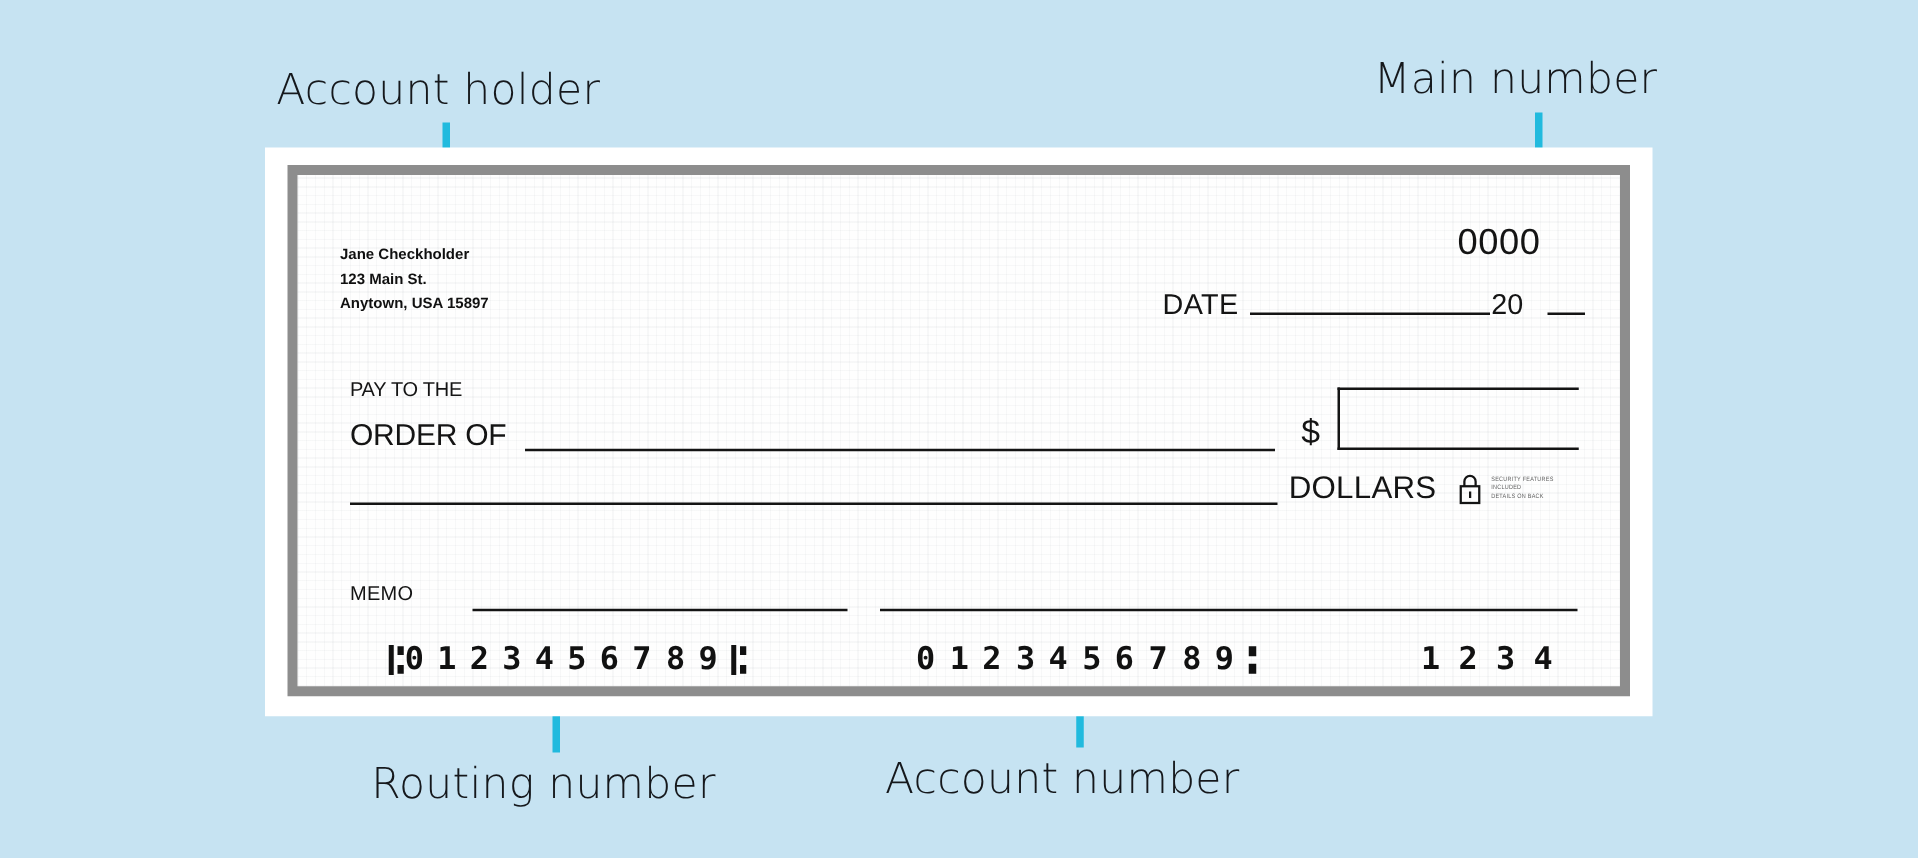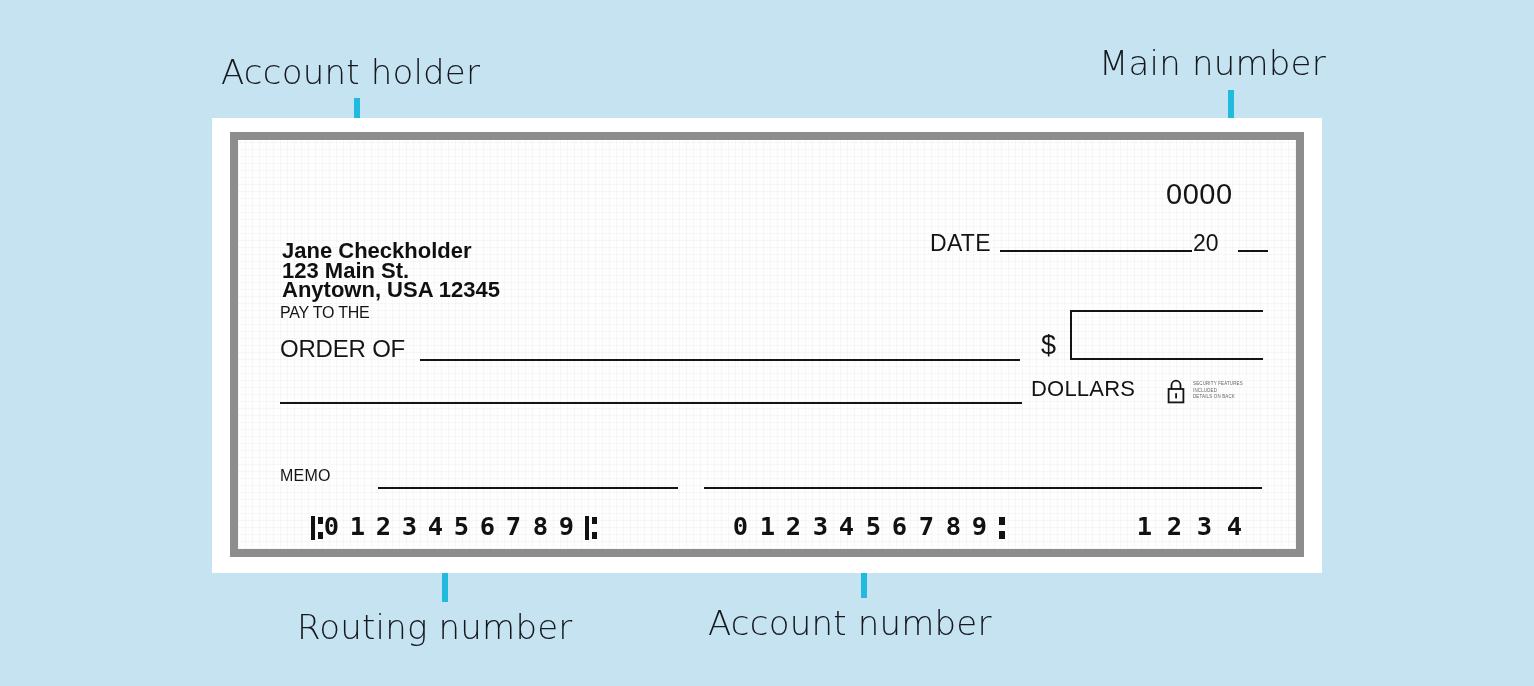--- a/index.html
+++ b/index.html
@@ -81,28 +81,27 @@
     color: #141414;
     white-space: nowrap;
   }
   .chk-line {
     position: absolute;
     background: #141414;
     height: 2px;
   }
 
   #payer-block {
-    left: 44px;
+    left: 34px;
     top: 54px;
     font-family: "Liberation Sans", sans-serif;
-    font-size: 22px;
+    font-size: 12px;
     font-weight: bold;
     line-height: 19.5px;
     color: #101010;
-    margin-top: 47px;
   }
 
   #date-label {
     left: 692px;
     top: 90px;
     font-family: "Liberation Sans", sans-serif;
     font-size: 23px;
     letter-spacing: .3px;
   }
   #date-rule   { left: 762px; top: 110px; width: 192px; }
@@ -116,21 +115,21 @@
   #dollar-sign  { left: 803px; top: 190px; font-family: "Liberation Sans", sans-serif; font-size: 27px; }
   #amount-box   {
     left: 832px; top: 170px; width: 193px; height: 50px;
     border-left: 2px solid #141414;
     border-top: 2px solid #141414;
     border-bottom: 2px solid #141414;
     box-sizing: border-box;
   }
 
   #dollars-rule { left: 42px; top: 262px; width: 742px; }
-  #dollars-word { left: 793px; top: 236px; font-family: "Liberation Sans", sans-serif; font-size: 22px; letter-spacing: .2px; }
+  #dollars-word { left: 793px; top: 236px; font-family: "Liberation Sans", sans-serif; font-size: 25px; letter-spacing: .2px; }
 
   #lock-icon    { left: 928px; top: 238px; }
   #security-text {
     left: 955px; top: 240px;
     font-family: "Liberation Sans", sans-serif;
     font-size: 4.4px;
     line-height: 6px;
     color: #3a3a3a;
     letter-spacing: .2px;
     transform: scaleY(1.15);
@@ -239,21 +238,21 @@
     <div class="bar" style="left:161px; top:20px; width:6px; height:72px;"></div>
   </div>
 
   <div id="check-card">
     <div id="check-frame">
       <div id="check-face">
 
         <div class="chk" id="payer-block">
           <div>Jane Checkholder</div>
           <div>123 Main St.</div>
-          <div>Anytown, USA 12345</div>
+          <div>Anytown, USA 15897</div>
         </div>
 
         <div class="chk" id="check-number">0000</div>
 
         <div class="chk" id="date-label">DATE</div>
         <div class="chk-line" id="date-rule"></div>
         <div class="chk" id="date-20">20</div>
         <div class="chk-line" id="date-rule2"></div>
 
         <div class="chk" id="pay-to-the">PAY TO THE</div>

